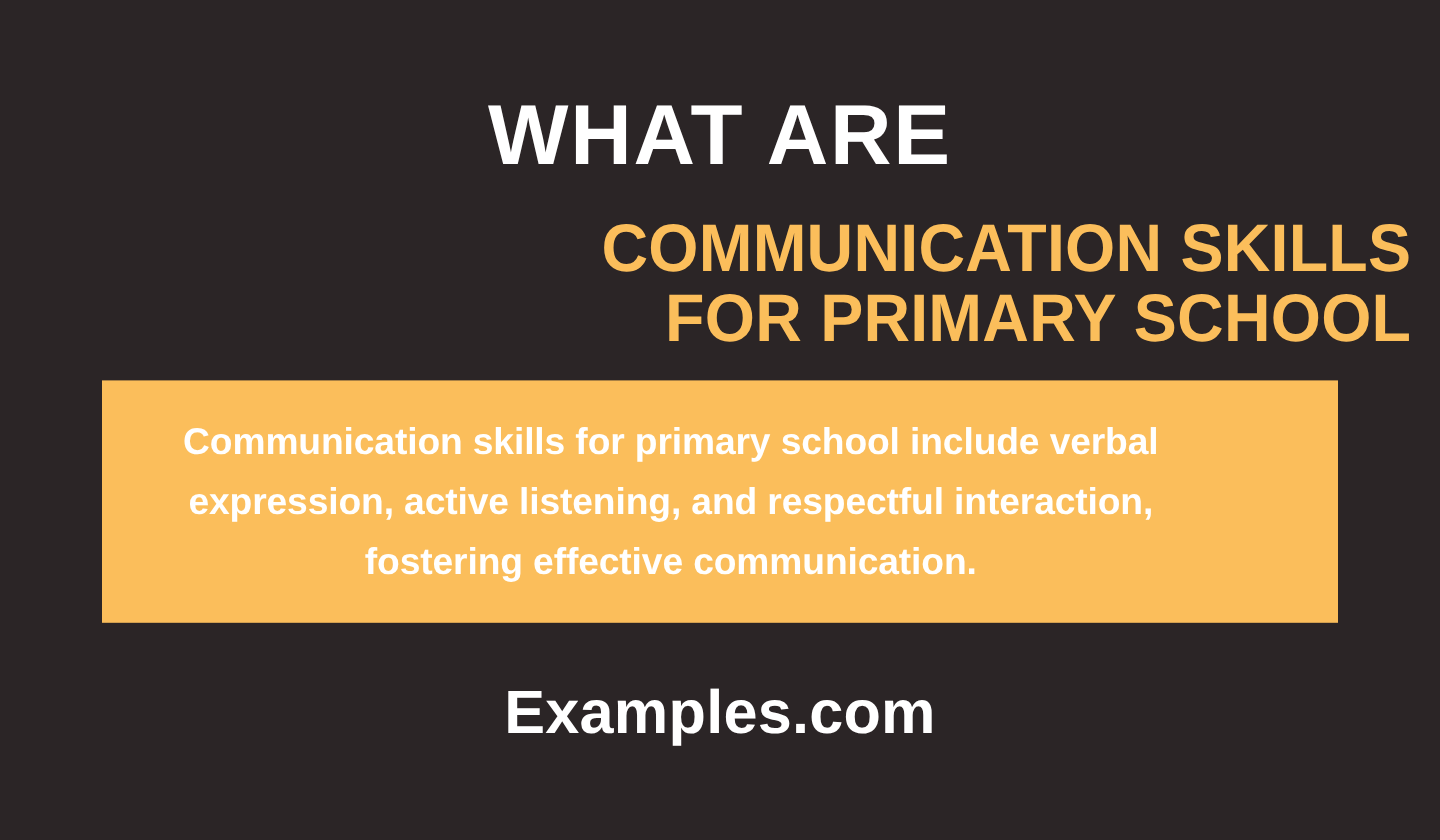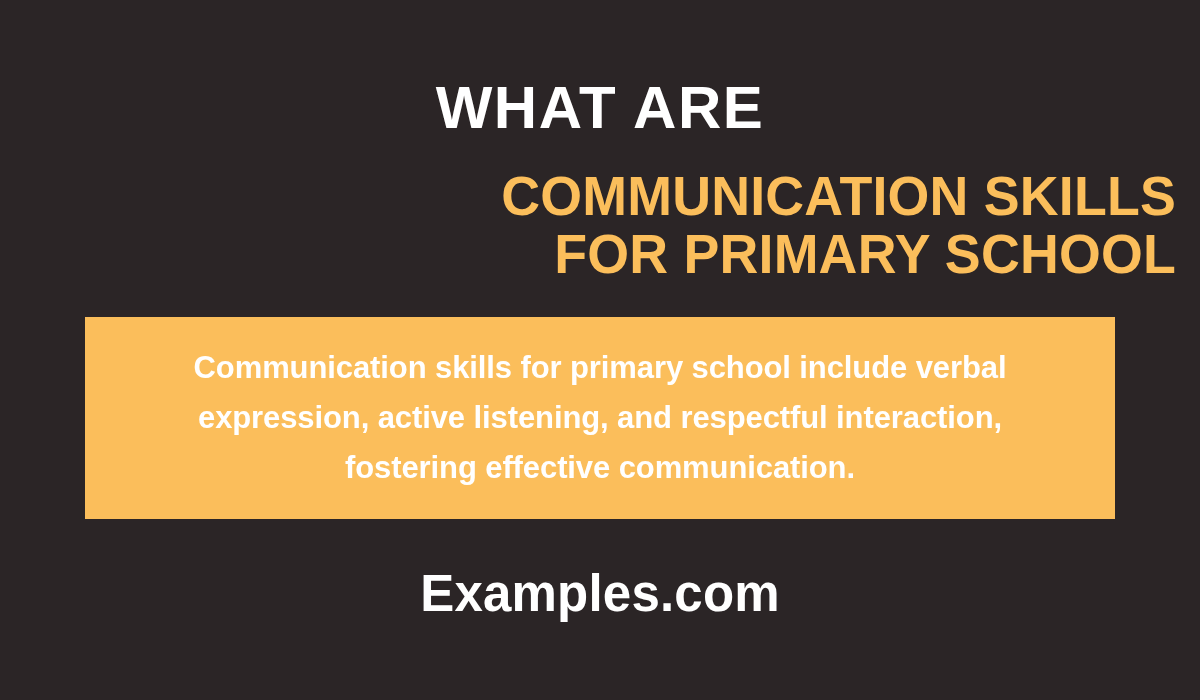--- a/index.html
+++ b/index.html
@@ -27,21 +27,21 @@
   
   .heading-block {
     width: 100%;
     text-align: center;
     margin-top: 78px;
   }
 
   .title-main {
     font-family: "Liberation Sans", sans-serif;
     font-weight: 700;
-    font-size: 60px;
+    font-size: 71px;
     line-height: 1.0;
     letter-spacing: 1.5px;
     color: #FFFFFF;
     text-transform: uppercase;
     margin: 0;
     white-space: nowrap;
   }
 
   .subtitle-block {
     margin-top: 29px;
@@ -65,21 +65,20 @@
   
   .panel {
     position: absolute;
     left: 85px;
     top: 317px;
     width: 1030px;
     height: 202px;
     background: #FBBE5B;
     display: flex;
     align-items: center;
-    justify-content: center;
     box-sizing: border-box;
     padding: 0 24px;
   }
 
   .panel-text {
     font-family: "Liberation Sans", sans-serif;
     font-weight: 700;
     font-size: 31px;
     line-height: 50px;
     letter-spacing: -0.1px;

